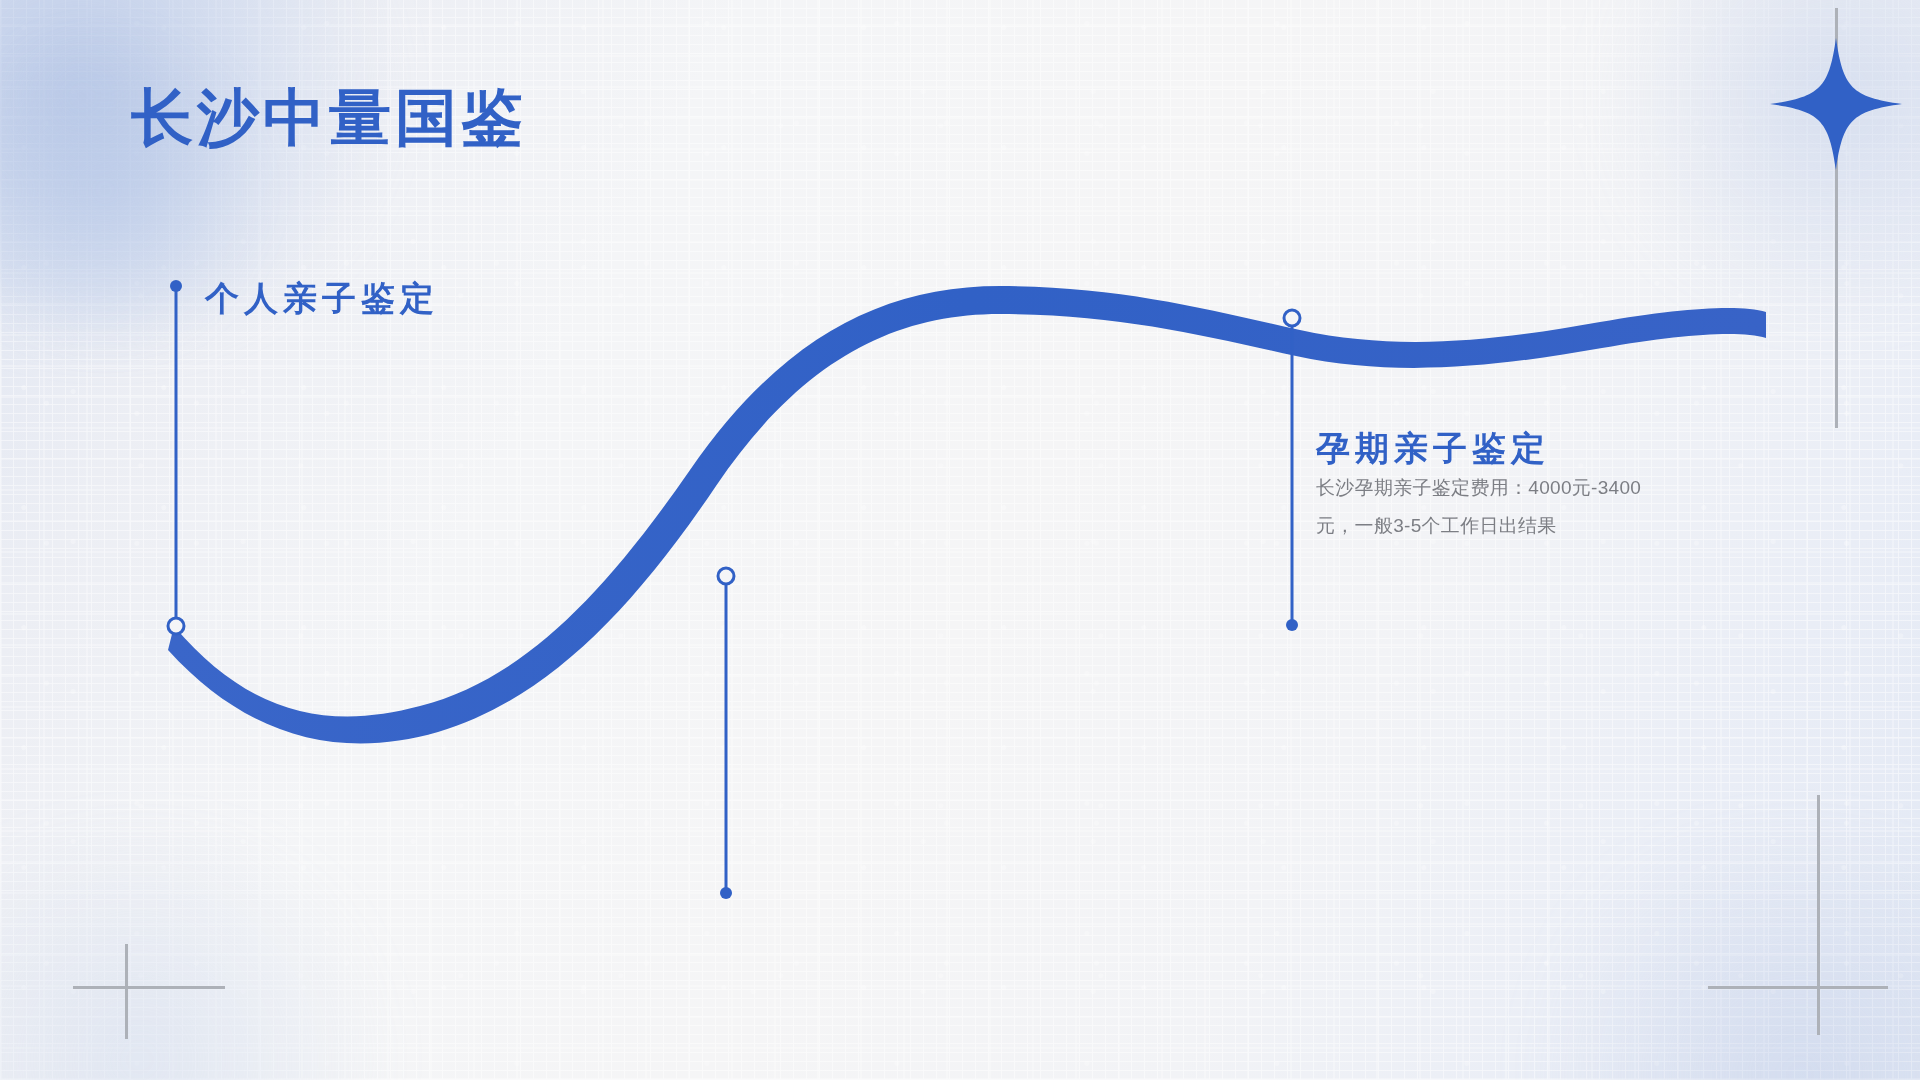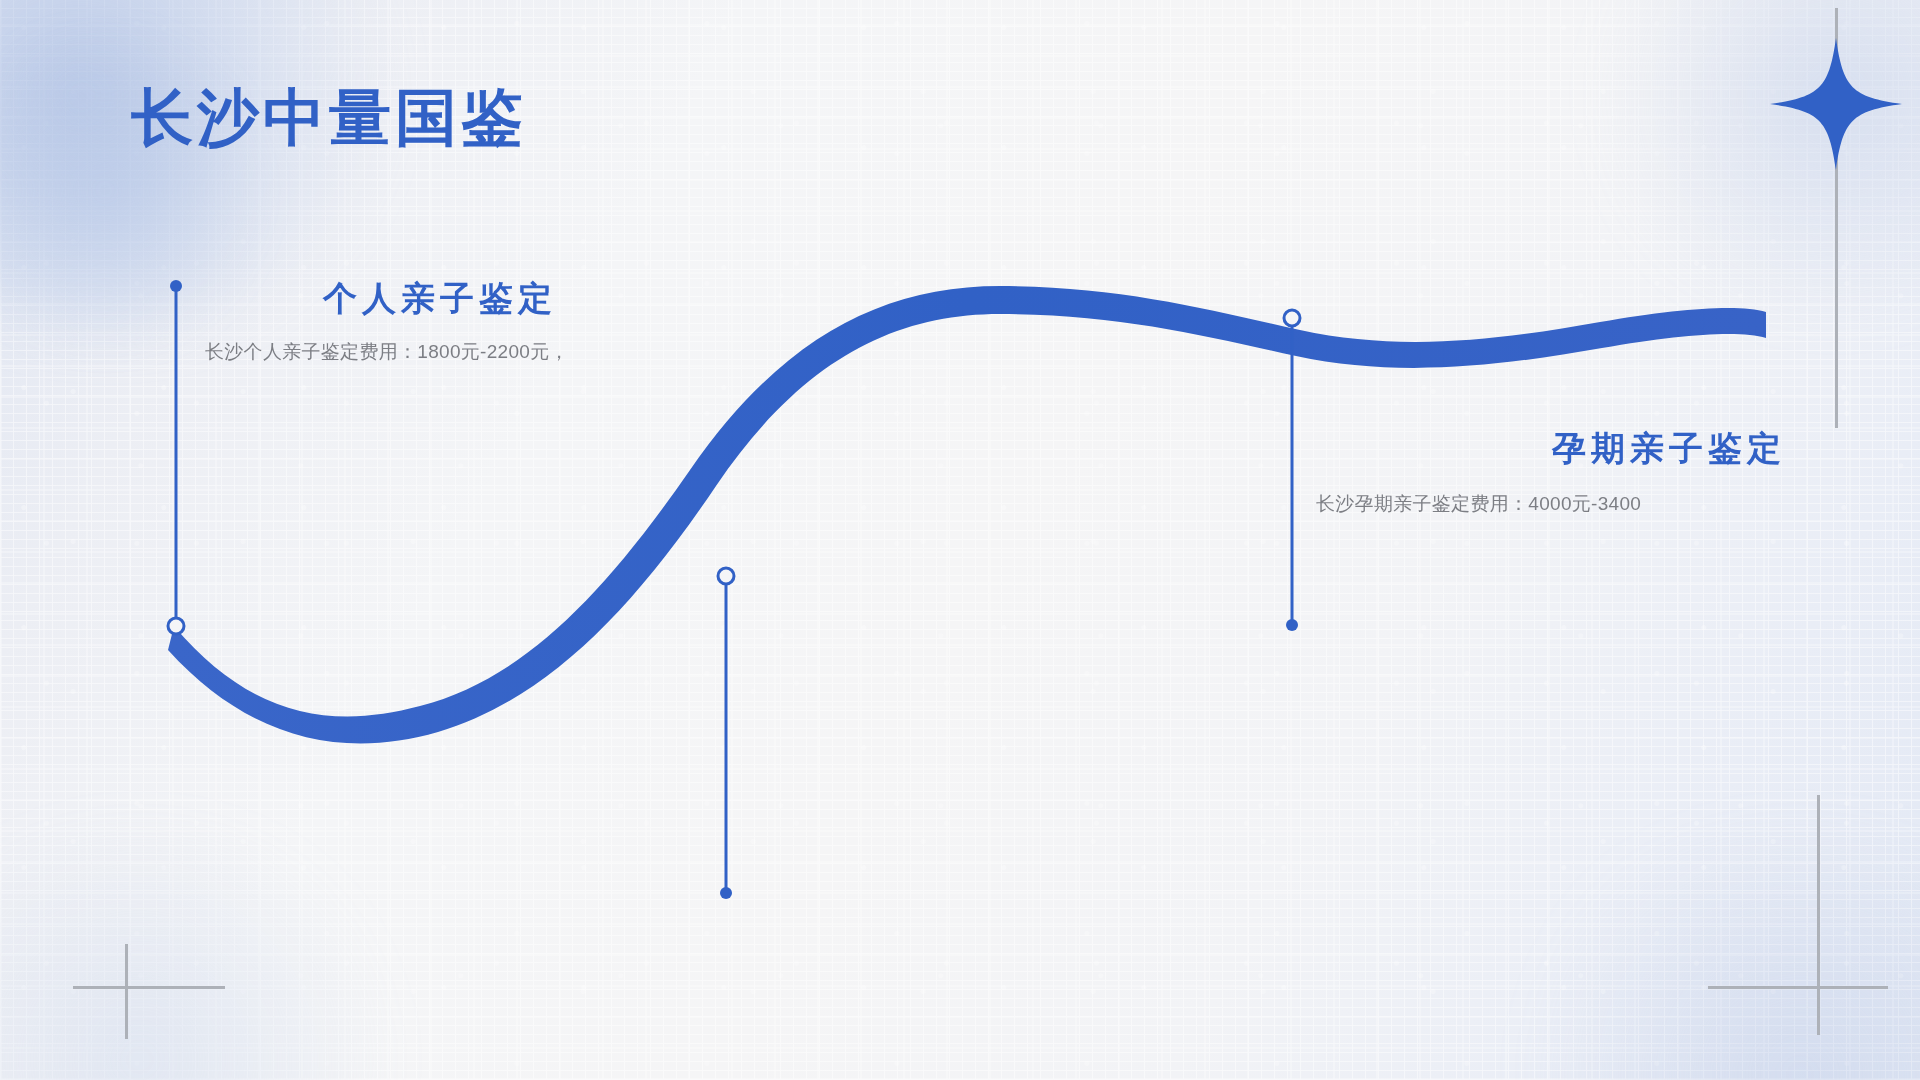--- a/index.html
+++ b/index.html
@@ -139,27 +139,27 @@
   }
   .callout p {
     margin: 0;
     font-size: 19px;
     color: #7c7e84;
     line-height: 2.0;
     letter-spacing: 0.3px;
   }
 
   #callout-personal { left: 205px; top: 278px; width: 470px; }
-  #callout-personal h3 { margin-bottom: 14px; text-align: center; }
+  #callout-personal h3 { margin-bottom: 14px; }
 
   #callout-judicial { left: 748px; top: 684px; width: 470px; }
   #callout-judicial h3 { margin-bottom: 18px; }
 
   #callout-prenatal { left: 1316px; top: 428px; width: 470px; }
-  #callout-prenatal h3 { margin-bottom: 16px; text-align: right; }
+  #callout-prenatal h3 { margin-bottom: 0; }
 </style>
 </head>
 <body>
 
 <div id="canvas">
 
   <div class="bg-base"></div>
   <div class="bg-circuit"></div>
   <div class="bg-noise"></div>
   <div class="bg-cloud-tl"></div>
@@ -214,22 +214,22 @@
 
     <line x1="1292" y1="326" x2="1292" y2="625" stroke="#3161c6" stroke-width="3"></line>
     <circle cx="1292" cy="318" r="8" fill="#f4f5f7" stroke="#3161c6" stroke-width="3"></circle>
     <circle cx="1292" cy="625" r="6" fill="#3161c6"></circle>
   </svg>
 
   <div class="headline">长沙中量国鉴</div>
 
   <div class="callout" id="callout-personal">
     <h3>个人亲子鉴定</h3>
-    <p>长沙个人亲子鉴定费用：1800元-2200元，</p>
   </div>
 
 
   <div class="callout" id="callout-prenatal">
     <h3>孕期亲子鉴定</h3>
     <p>长沙孕期亲子鉴定费用：4000元-3400</p>
+    <p>元，一般3-5个工作日出结果</p>
   </div>
 
 </div>
 
 </body></html>

